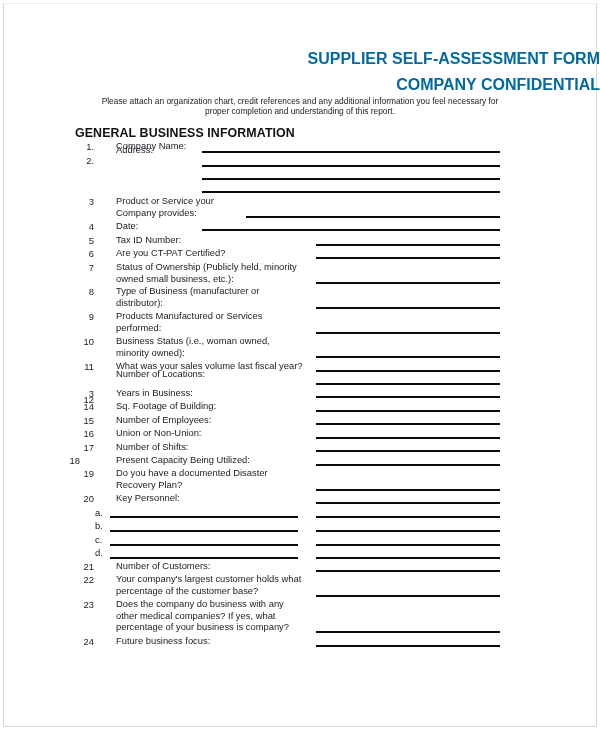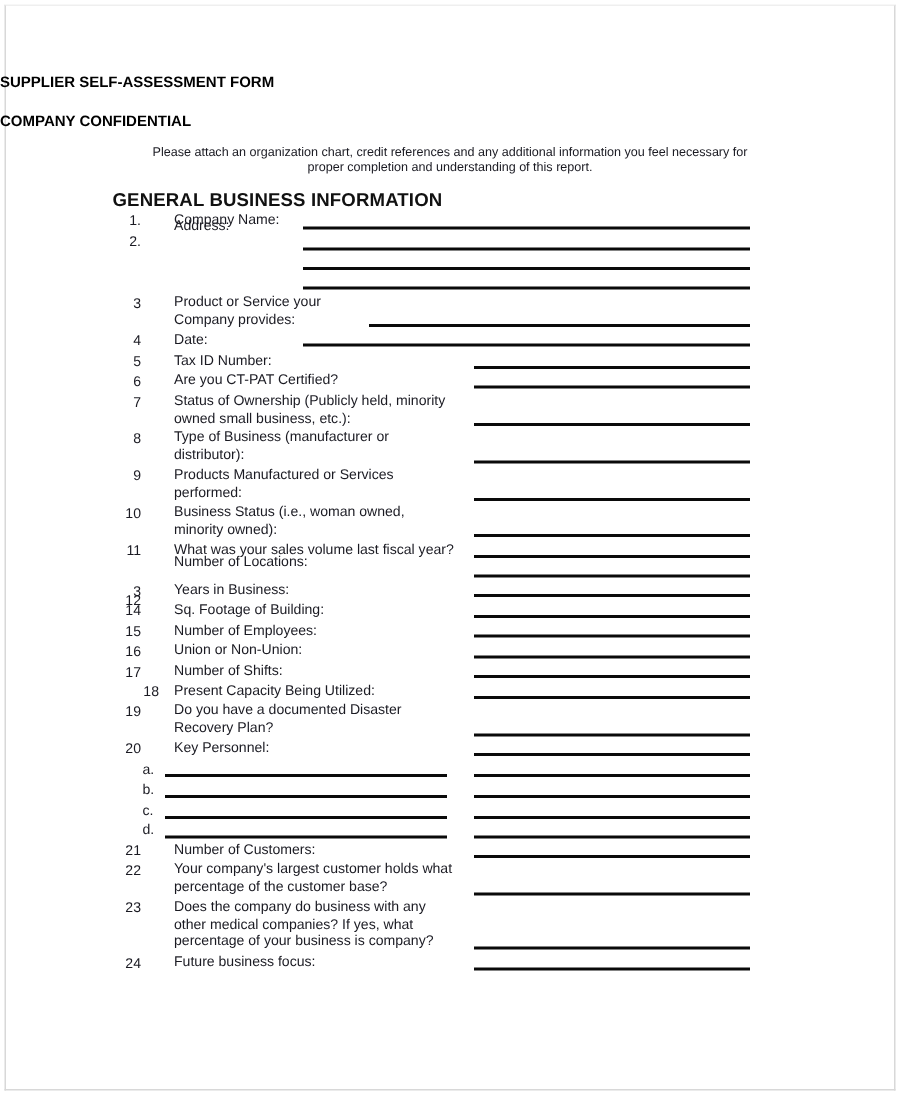--- a/index.html
+++ b/index.html
@@ -3,22 +3,22 @@
   <meta charset="utf-8">
   <style>
     * { margin: 0; padding: 0; box-sizing: border-box; }
     html, body { width: 600px; height: 730px; background: #ffffff; overflow: hidden; }
     body { font-family: "Liberation Sans", sans-serif; color: #1a1a22; position: relative; }
     .page {
       position: absolute; left: 3px; top: 3px; width: 594px; height: 724px;
       border: 1px solid #d8d8d8; border-top-color: #efefef; background: #fff;
     }
     .title {
-      position: absolute; left: 0; width: 600px; text-align: left;
-      font-weight: bold; font-size: 10px; color: #000000;
+      position: absolute; left: 0; width: 600px; text-align: right;
+      font-weight: bold; font-size: 16px; color: #0369a1;
     }
     .intro {
       position: absolute; left: 60px; width: 480px; text-align: center;
       font-size: 8.4px; line-height: 11px; color: #1a1a22;
     }
     .section {
       position: absolute; left: 75px; top: 126px;
       font-weight: bold; font-size: 12.4px; color: #111; letter-spacing: 0.1px;
     }
     .num {
@@ -114,21 +114,21 @@
 <div class="line" style="left:316px;width:184px;top:423px;"></div>
 
 <div class="num" style="left:74px;top:428px;">16</div>
 <div class="lbl" style="top:427px;">Union or Non-Union:</div>
 <div class="line" style="left:316px;width:184px;top:437px;"></div>
 
 <div class="num" style="left:74px;top:442px;">17</div>
 <div class="lbl" style="top:441px;">Number of Shifts:</div>
 <div class="line" style="left:316px;width:184px;top:450px;"></div>
 
-<div class="num" style="left:86px;top:455px;">18</div>
+<div class="num" style="left:60px;top:455px;">18</div>
 <div class="lbl" style="top:454px;">Present Capacity Being Utilized:</div>
 <div class="line" style="left:316px;width:184px;top:464px;"></div>
 
 <div class="num" style="left:74px;top:468px;">19</div>
 <div class="lbl" style="top:467px;">Do you have a documented Disaster</div>
 <div class="lbl" style="top:479px;">Recovery Plan?</div>
 <div class="line" style="left:316px;width:184px;top:489px;"></div>
 
 <div class="num" style="left:74px;top:493px;">20</div>
 <div class="lbl" style="top:492px;">Key Personnel:</div>

